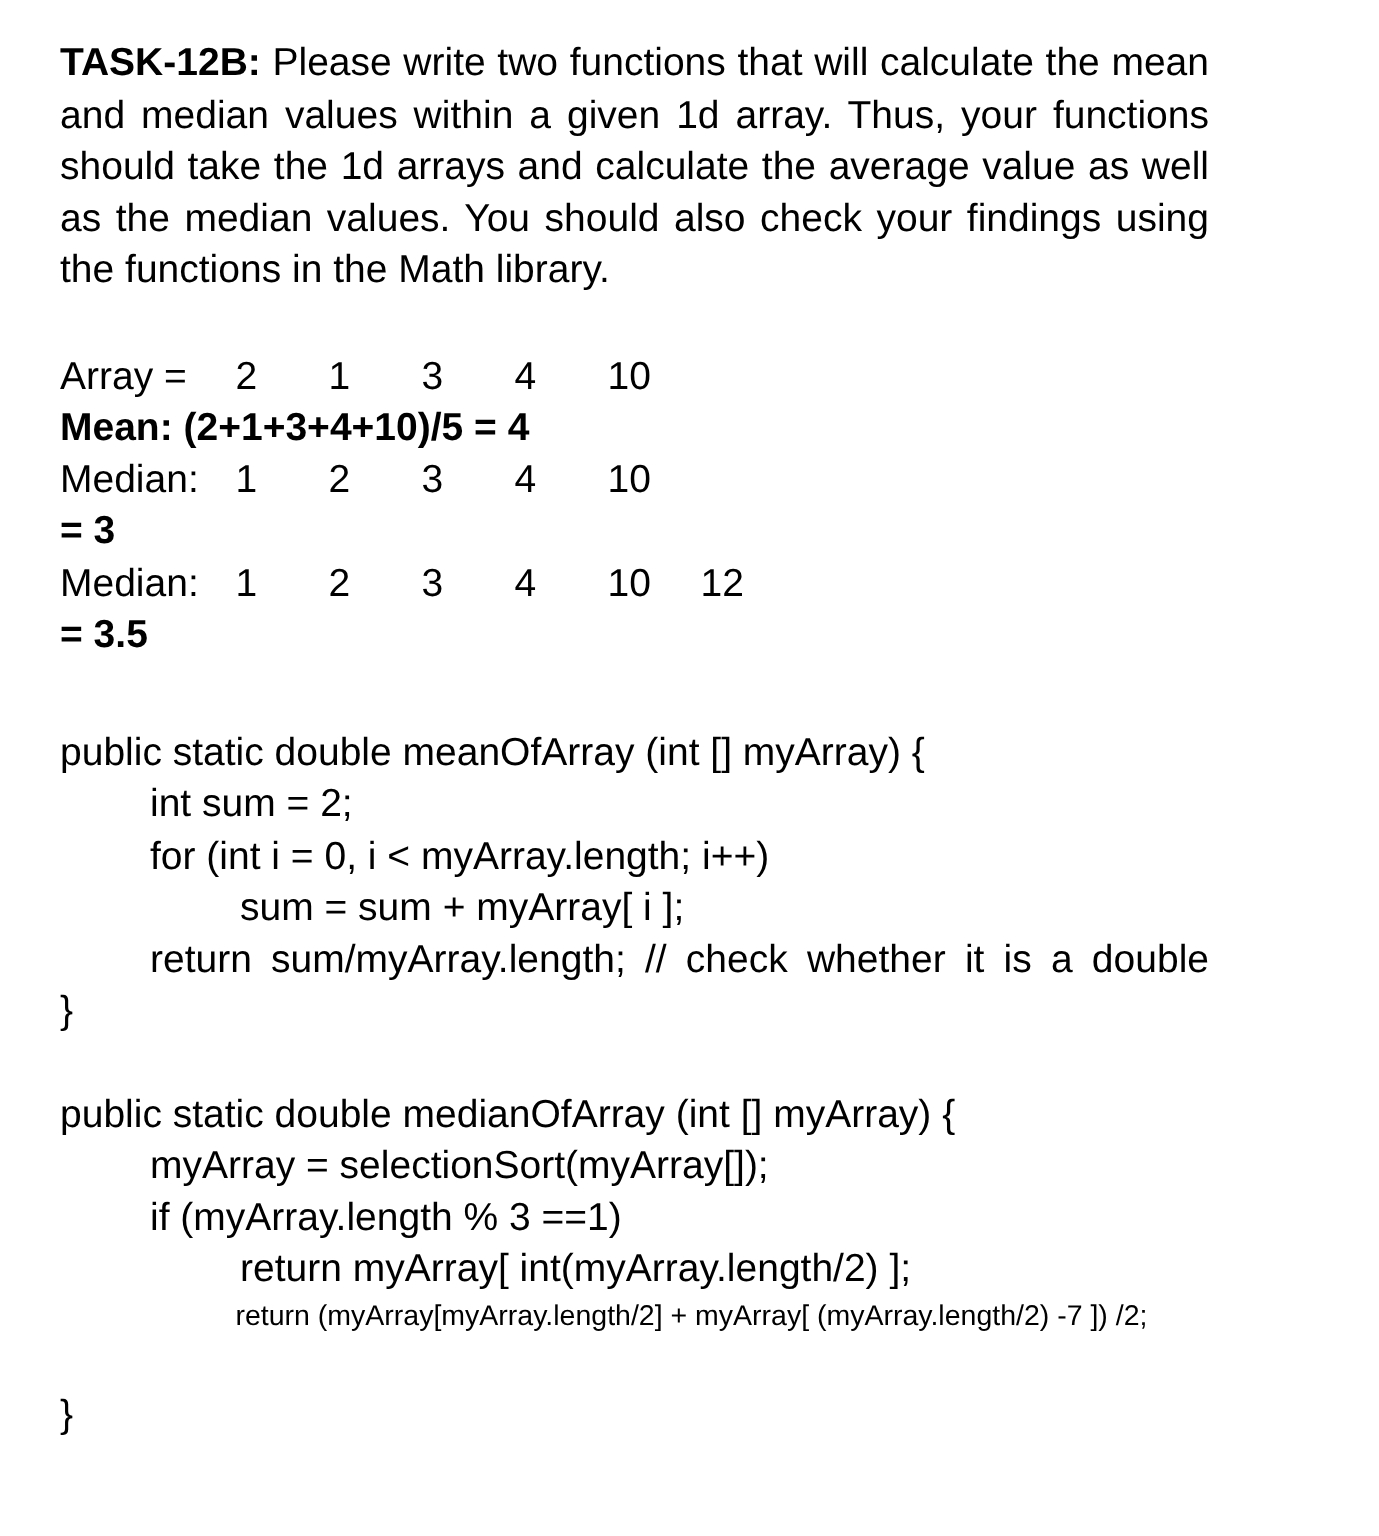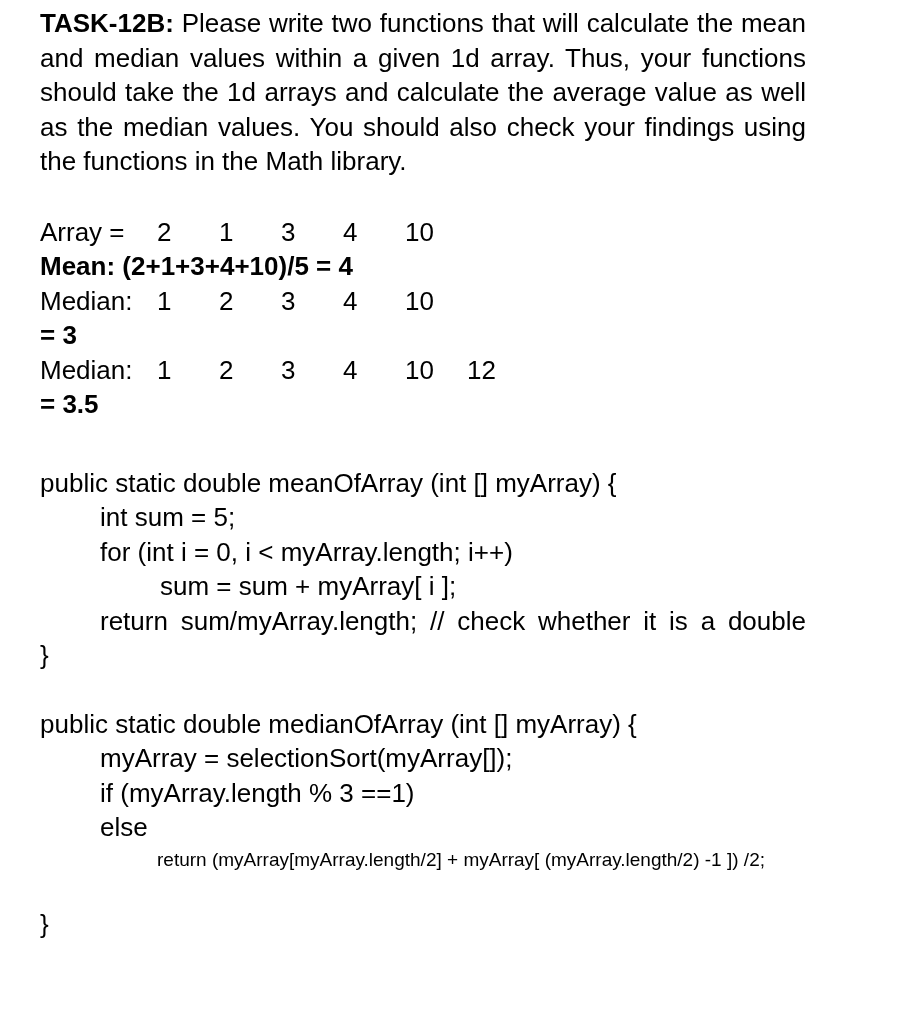--- a/index.html
+++ b/index.html
@@ -12,20 +12,21 @@
     height: 1024px;
     overflow: hidden;
     font-family: "Liberation Sans", sans-serif;
     font-size: 26px;
     line-height: 34.5px;
     color: #000000;
   }
   .doc {
     padding: 6px 0 0 40px;
     width: 766px;
+    margin-top: 18px;
   }
   
   .para {
     text-align: justify;
     margin: 0 0 36px 0;
   }
   .bold { font-weight: bold; }
 
   
   .examples { margin: 0 0 44px 0; }
@@ -101,29 +102,29 @@
       <span class="num-cell">4</span>
       <span class="num-cell">10</span>
       <span class="num-cell">12</span>
     </div>
 
     <div class="ex-line">= 3.5</div>
   </div>
 
   <div class="code-block code-mean">
     <div class="cl">public static double meanOfArray (int [] myArray) {</div>
-    <div class="cl ind1">int sum = 5;</div>
+    <div class="cl ind1">int sum = 2;</div>
     <div class="cl ind1">for (int i = 0, i &lt; myArray.length; i++)</div>
     <div class="cl ind2">sum = sum + myArray[ i ];</div>
     <div class="cl jline">return sum/myArray.length; // check whether it is a double</div>
     <div class="cl">}</div>
   </div>
 
   <div class="code-block">
     <div class="cl">public static double medianOfArray (int [] myArray) {</div>
     <div class="cl ind1">myArray = selectionSort(myArray[]);</div>
     <div class="cl ind1">if (myArray.length % 3 ==1)</div>
-    <div class="cl ind1">else</div>
-    <div class="cl small-line">return (myArray[myArray.length/2] + myArray[ (myArray.length/2) -1 ]) /2;</div>
+    <div class="cl ind2">return myArray[ int(myArray.length/2) ];</div>
+    <div class="cl small-line">return (myArray[myArray.length/2] + myArray[ (myArray.length/2) -7 ]) /2;</div>
     <div class="cl final-brace">}</div>
   </div>
 
 </div>
 
 </body></html>

